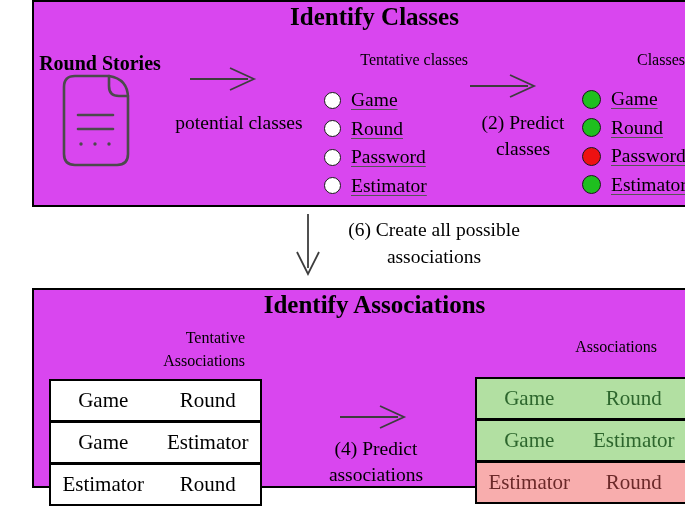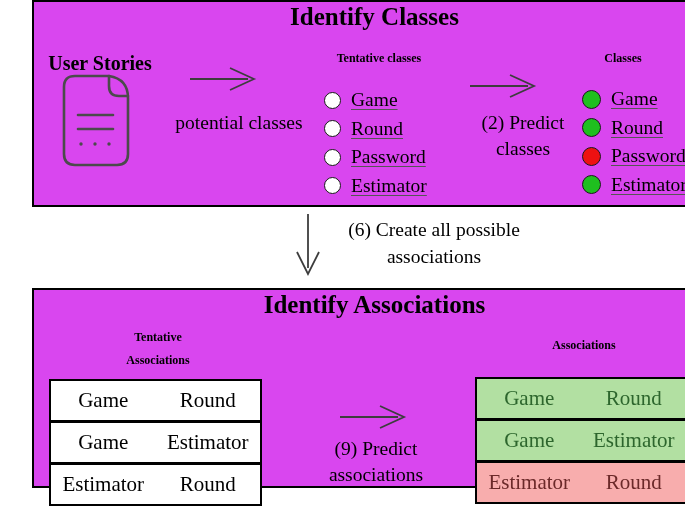--- a/index.html
+++ b/index.html
@@ -10,21 +10,21 @@
   .panel {
     position:absolute; left:0; width:685px; border:2px solid var(--panel-border,#000);
     box-sizing:border-box; background:#d946ef;margin-left:32px;
   }
   .panel-top { top:0; height:207px; }
   .panel-bottom { top:288px; height:200px; }
   .panel-title {
     position:absolute; top:1px; left:0; right:0; margin:0;
     text-align:center; font-size:25px; font-weight:bold;
   }
-  .col-heading { position:absolute; font-weight:bold; font-size:12px; text-align:center; }
+  .col-heading { position:absolute; font-weight:normal; font-size:16px; text-align:right; }
   .heading-tentative { left:256px; top:49px; width:178px; }
   .heading-classes  { left:527px; top:49px; width:124px; }
   .heading-tentassoc { left:37px; top:36px; width:174px; line-height:23px; }
   .heading-assoc { left:477px; top:48px; width:146px; }
   .user-stories-label { position:absolute; left:4px; top:50px; width:124px; text-align:center; font-weight:bold; font-size:20px; }
   .step-label { position:absolute; font-size:19.5px; text-align:center; line-height:26px; }
   .step1 { left:116px; top:108px; width:178px; }
   .step2 { left:428px; top:108px; width:122px; }
   .step3 { left:328px; top:216px; width:212px; line-height:27px; }
   .step4 { left:276px; top:146px; width:132px; }
@@ -64,21 +64,21 @@
   .table-colored .assoc-row.rejected { background:var(--rejected-row-bg,#f8adad); color:var(--rejected-row-text,#6b2929); }
 </style>
 </head>
 <body>
 
 <div class="canvas">
 
   <section class="panel panel-top">
     <h1 class="panel-title">Identify Classes</h1>
 
-    <div class="user-stories-label">User Stories</div>
+    <div class="user-stories-label">Round Stories</div>
 
     <svg class="icon doc-icon" width="74" height="95" viewBox="0 0 74 95">
       <path class="doc-stroke" d="M50,3 H16 Q5,3 5,14 V81 Q5,92 16,92 H58 Q69,92 69,81 V25 Q69,6 50,3 Z"></path>
       <path class="doc-stroke" d="M50,3 V13 Q50,23 60,23 H69"></path>
       <line class="doc-stroke" x1="19" y1="42" x2="54" y2="42"></line>
       <line class="doc-stroke" x1="19" y1="56" x2="54" y2="56"></line>
       <circle cx="22" cy="71" r="1.7" fill="#4b4b4b" stroke="none"></circle>
       <circle cx="36" cy="71" r="1.7" fill="#4b4b4b" stroke="none"></circle>
       <circle cx="50" cy="71" r="1.7" fill="#4b4b4b" stroke="none"></circle>
     </svg>
@@ -176,21 +176,21 @@
         <span class="cell">Round</span>
       </div>
     </div>
 
     <svg class="icon arrow-r4" width="70" height="30" viewBox="0 0 70 30">
       <line class="arrow-stroke" x1="2" y1="15" x2="60" y2="15"></line>
       <polyline class="arrow-stroke" points="42,4 66,15 42,26"></polyline>
     </svg>
 
     <div class="step-label step4">
-      <div>(9) Predict</div>
+      <div>(4) Predict</div>
       <div>associations</div>
     </div>
 
     <div class="col-heading heading-assoc">Associations</div>
 
     <div class="assoc-table table-colored">
       <div class="assoc-row accepted">
         <span class="cell">Game</span>
         <span class="cell">Round</span>
       </div>

